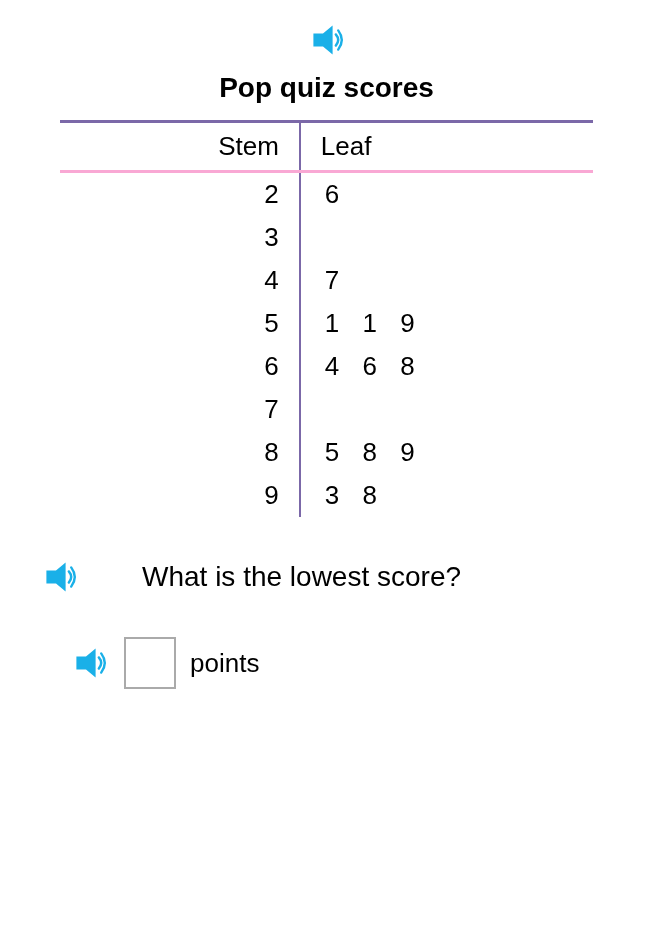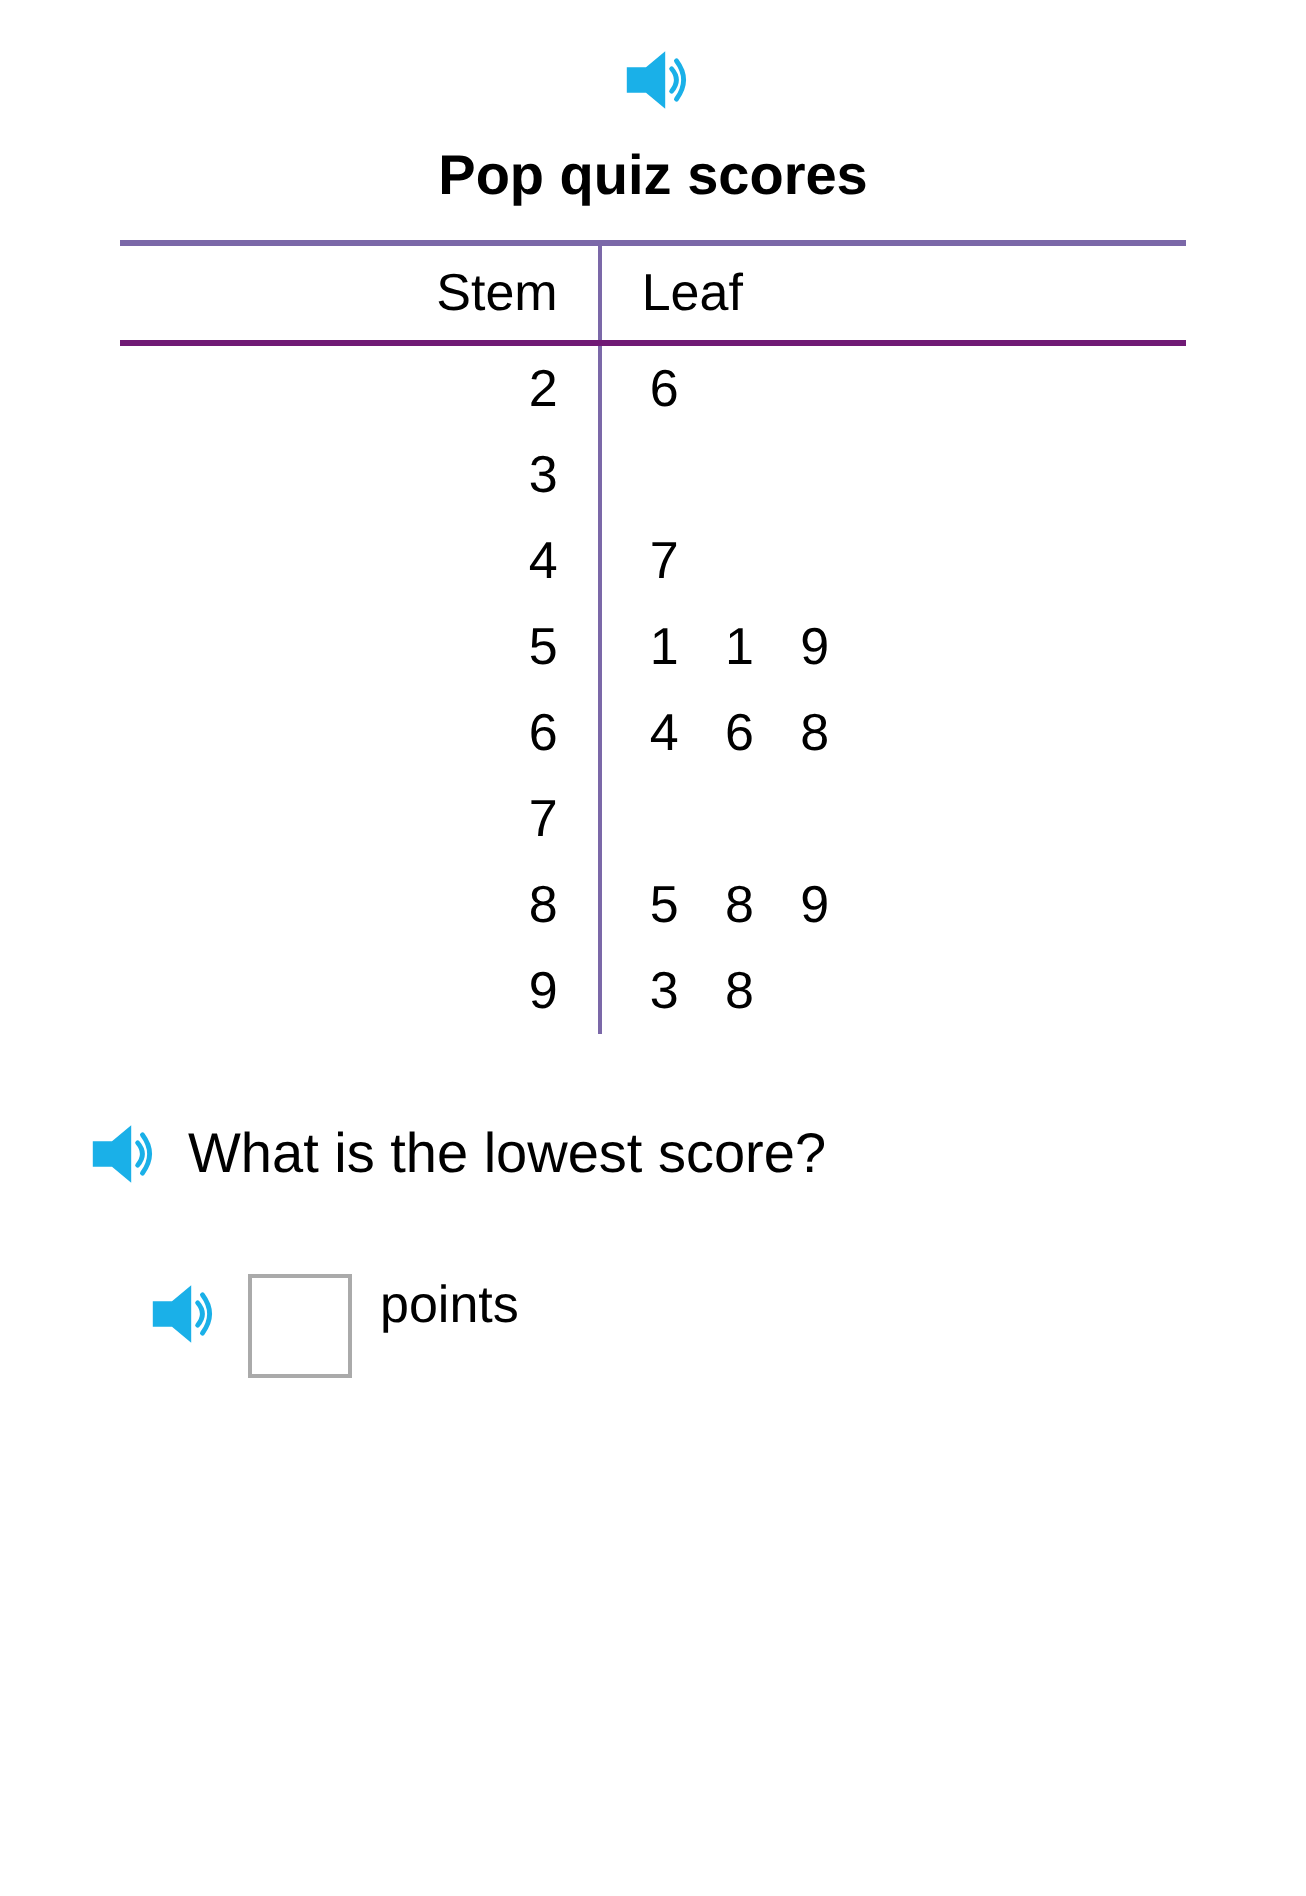--- a/index.html
+++ b/index.html
@@ -40,21 +40,21 @@
       border-collapse: collapse;
       margin-bottom: 40px;
     }
 
     .stem-leaf-table thead tr th {
       font-size: 26px;
       font-weight: normal;
       color: #000000;
       padding: 8px 20px;
       border-top: 3px solid #7b68a8;
-      border-bottom: 3px solid #701a75;
+      border-bottom: 3px solid #f9a8d4;
     }
 
     .stem-leaf-table thead tr th.stem-col {
       text-align: right;
       border-right: 2px solid #7b68a8;
       width: 45%;
     }
 
     .stem-leaf-table thead tr th.leaf-col {
       text-align: left;
@@ -82,24 +82,26 @@
       align-items: center;
       gap: 14px;
       margin-bottom: 40px;
       align-self: flex-start;
       padding-left: 10px;
     }
 
     .question-text {
       font-size: 28px;
       color: #000000;
+      margin-left: 48px;
     }
 
     .answer-row {
       display: flex;
+      align-items: center;
       gap: 14px;
       align-self: flex-start;
       padding-left: 40px;
     }
 
     .answer-input {
       width: 52px;
       height: 52px;
       border: 2px solid #aaaaaa;
       background: #ffffff;

